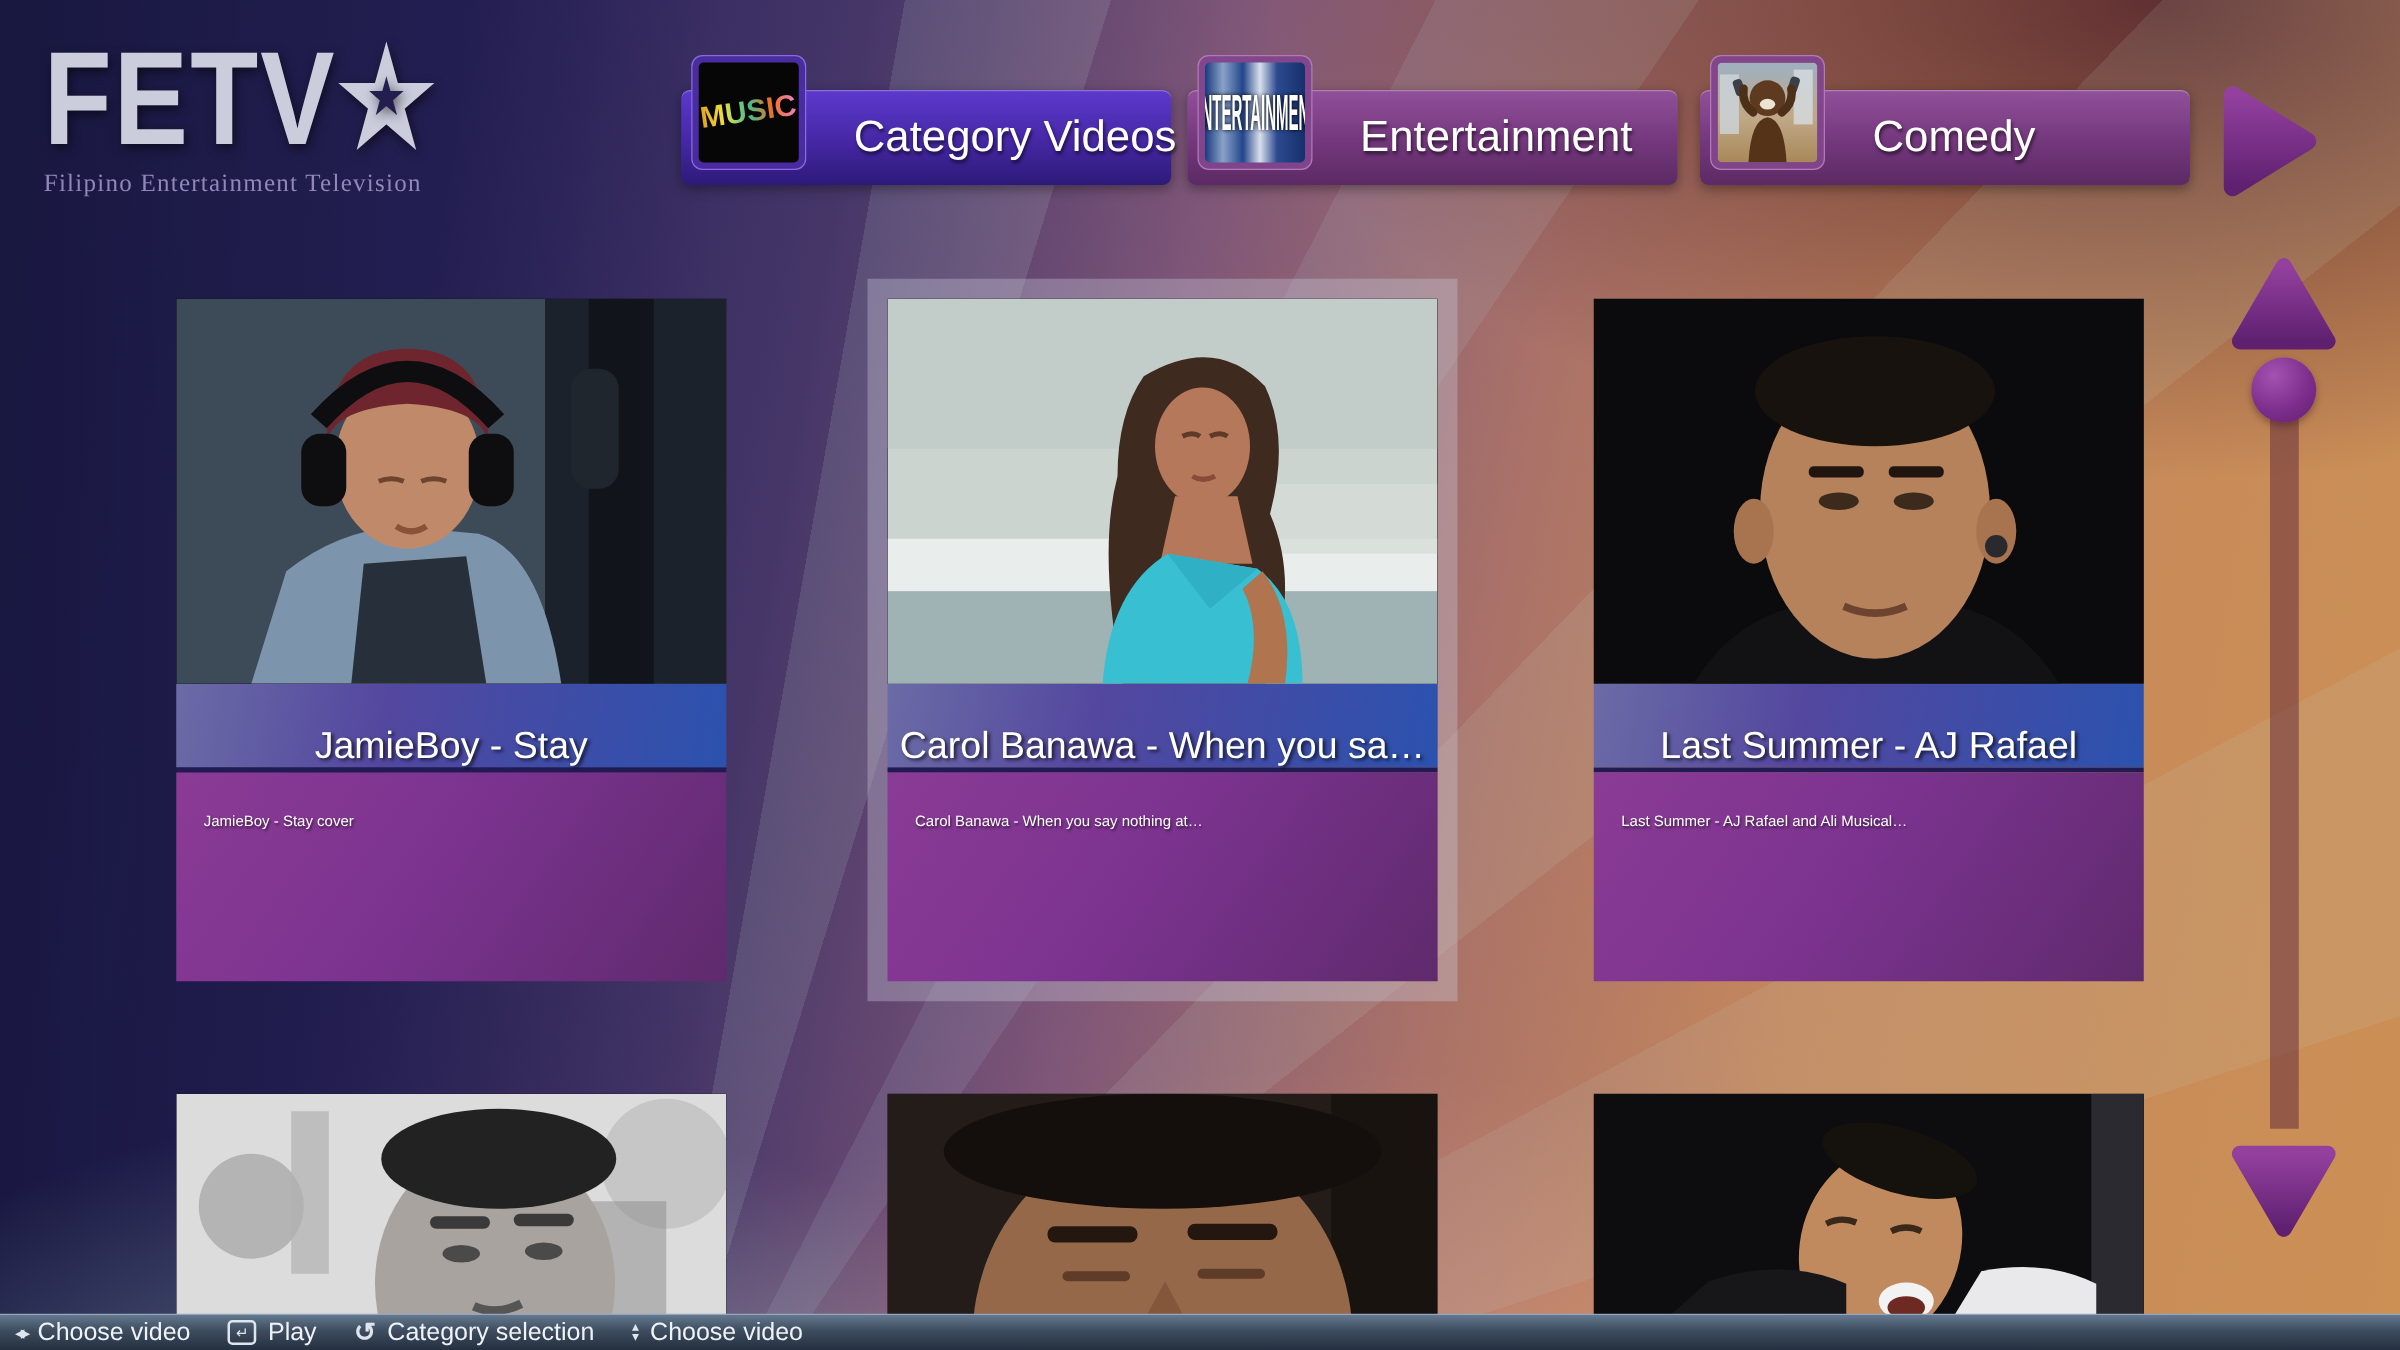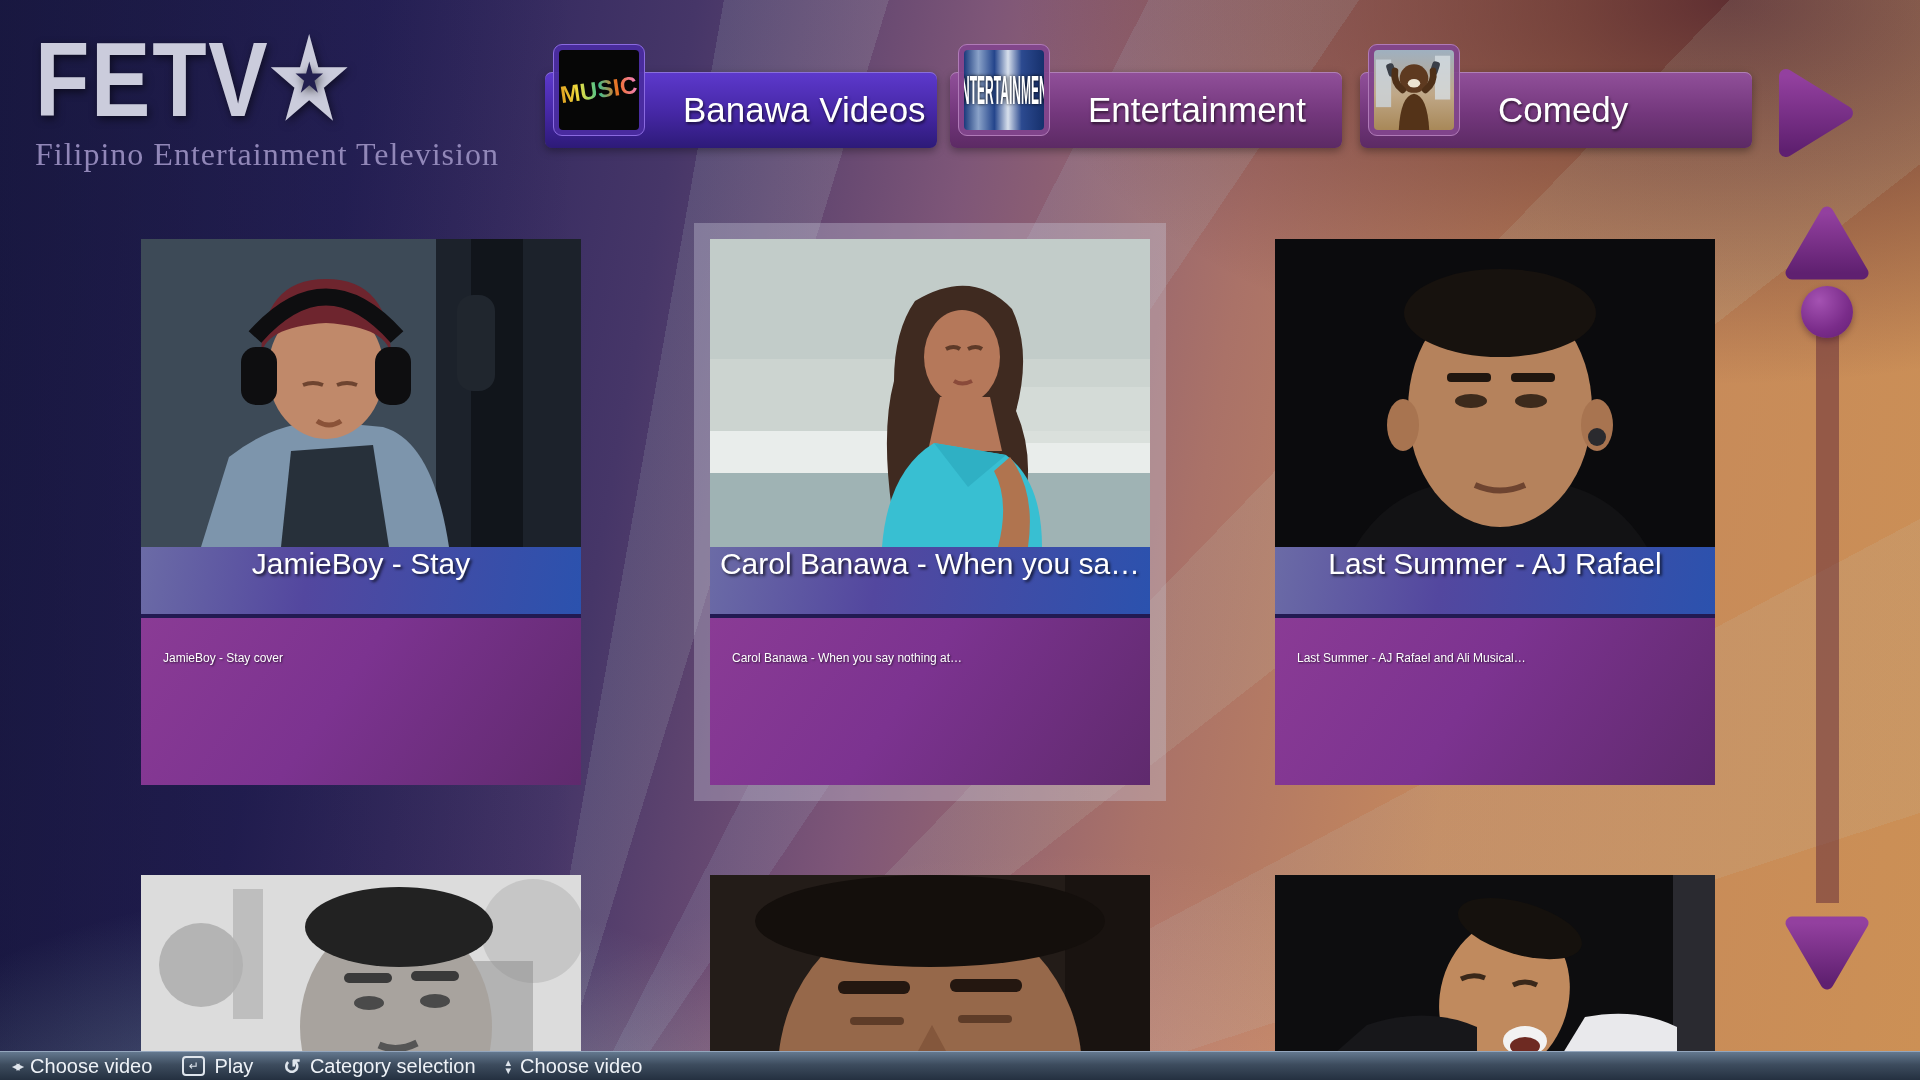--- a/index.html
+++ b/index.html
@@ -24,21 +24,21 @@
 
   
   .logo{position:absolute;left:35px;top:26px;z-index:2;}
   .logo-main{font-size:106px;font-weight:bold;color:#cbccdc;line-height:1;
     letter-spacing:2px;transform:scaleX(0.84);transform-origin:left top;
     text-shadow:2px 3px 9px rgba(0,0,0,0.55);white-space:nowrap;}
   .logo-star{position:relative;display:inline-block;}
   .logo-star::after{content:'★';position:absolute;left:50%;top:49%;
     transform:translate(-50%,-50%);font-size:38px;color:#221f4e;}
   .logo-tagline{margin-top:4px;font-family:"Liberation Serif",serif;
-    font-size:32px;color:#9187b8;letter-spacing:1px;}
+    font-size:20px;color:#9187b8;letter-spacing:1px;}
 
   
   .tab{position:absolute;top:72px;height:76px;width:392px;border-radius:7px;
     cursor:pointer;box-shadow:inset 0 1px 0 rgba(255,255,255,0.28),0 3px 9px rgba(0,0,0,0.35);}
   .tab.selected{background:linear-gradient(180deg,#5d39cd 0%,#4527a4 55%,#2d1a78 100%);}
   .tab.dim{background:linear-gradient(180deg,#91509a 0%,#73377c 55%,#5c2a64 100%);}
   .tab-label{position:absolute;left:138px;top:50%;transform:translateY(-50%);
     font-size:35px;color:#ffffff;text-shadow:1px 2px 3px rgba(0,0,0,0.6);white-space:nowrap;}
   .tab-iconbox{position:absolute;left:8px;top:-28px;width:92px;height:92px;
     border-radius:9px;padding:5px;box-sizing:border-box;}
@@ -56,21 +56,21 @@
     letter-spacing:0;text-shadow:0 0 2px #000;white-space:nowrap;}
 
   .next-arrow{position:absolute;left:1774px;top:64px;width:84px;height:98px;cursor:pointer;}
 
   
   .card{position:absolute;width:440px;cursor:pointer;}
   .row1{top:239px;height:546px;}
   .card.selected{box-shadow:0 0 0 16px rgba(203,203,222,0.35);border-radius:0;}
   .thumb{width:440px;height:308px;overflow:hidden;background:#101014;display:block;}
   .thumb svg{display:block;width:100%;height:100%;}
-  .title-bar{height:67px;display:flex;align-items:flex-start;justify-content:center;
+  .title-bar{height:67px;display:flex;align-items:flex-end;justify-content:center;
     background:linear-gradient(100deg,#6b6ba6 0%,#53479f 38%,#2b52ae 100%);
     border-bottom:4px solid #221a52;}
   .title-bar span{font-size:30px;color:#fff;text-shadow:2px 2px 3px rgba(0,0,0,0.7);white-space:nowrap;}
   .desc{height:167px;box-sizing:border-box;padding:30px 22px 0;
     background:linear-gradient(125deg,#8a3b95 0%,#7c3390 45%,#5f2a6d 100%);}
   .desc span{font-size:12px;color:#fff;text-shadow:1px 1px 2px rgba(0,0,0,0.6);white-space:nowrap;}
   .row2{top:875px;height:178px;}
   .row2 .thumb{height:178px;}
 
   
@@ -104,21 +104,21 @@
   <div class="logo-main"><span>FETV</span><span class="logo-star">★</span></div>
   <div class="logo-tagline">Filipino Entertainment Television</div>
 </div>
 
 <div class="tab selected" style="left:545px">
   <div class="tab-iconbox">
     <div class="inner icon-music-inner">
         <span>MUSIC</span>
       </div>
   </div>
-  <span class="tab-label">Banawa Videos</span>
+  <span class="tab-label">Category Videos</span>
 </div>
 <div class="tab dim" style="left:950px">
   <div class="tab-iconbox">
     <div class="inner icon-ent-inner">
         <span>ENTERTAINMENT</span>
       </div>
   </div>
   <span class="tab-label">Entertainment</span>
 </div>
 <div class="tab dim" style="left:1360px">

